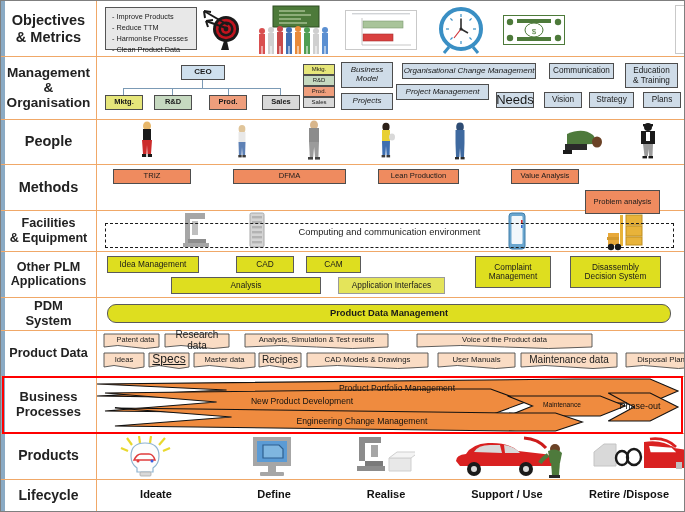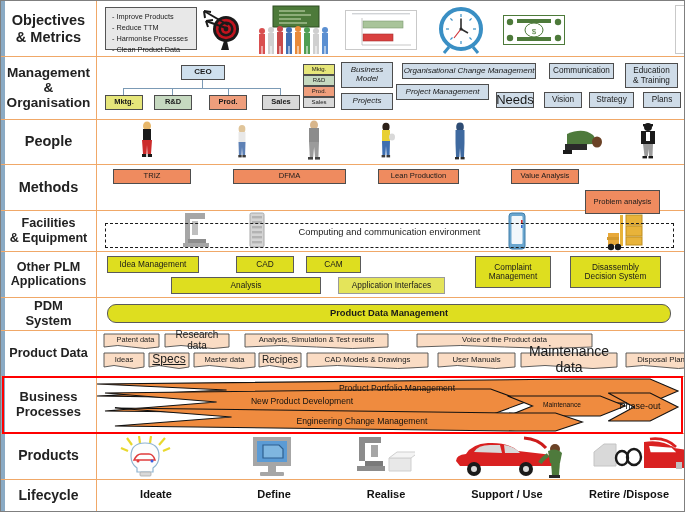--- a/index.html
+++ b/index.html
@@ -512,21 +512,21 @@
       </div>
     <div class="doc" style="left:162px;top:22px;width:42px;height:14px;font-size:10px;">
         <span>Recipes</span>
       </div>
     <div class="doc" style="left:210px;top:22px;width:121px;height:14px;font-size:7.8px;">
         <span>CAD Models &amp; Drawings</span>
       </div>
     <div class="doc" style="left:341px;top:22px;width:77px;height:14px;font-size:7.8px;">
         <span>User Manuals</span>
       </div>
-    <div class="doc" style="left:424px;top:22px;width:96px;height:14px;font-size:14px;">
+    <div class="doc" style="left:424px;top:22px;width:96px;height:14px;font-size:10px;">
         <span>Maintenance data</span>
       </div>
     <div class="doc" style="left:529px;top:22px;width:70px;height:14px;font-size:7.8px;">
         <span>Disposal Plan</span>
       </div>
   </div>
 
   <div class="panel" style="left:96px;top:376px;right:2px;height:56px;">
     <svg class="bp" viewBox="0 0 587 56" preserveAspectRatio="none">
 

